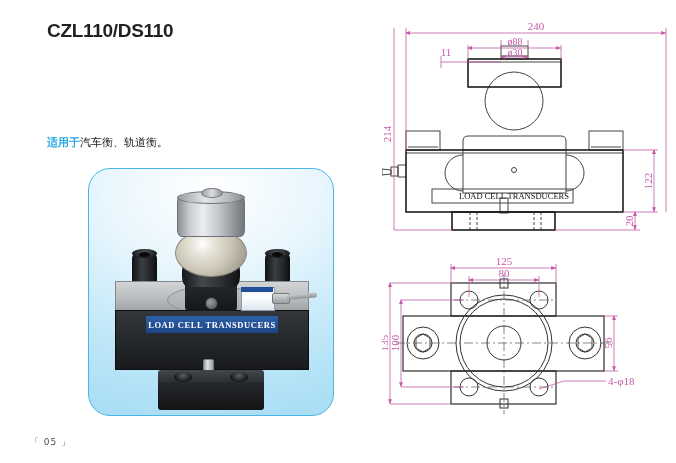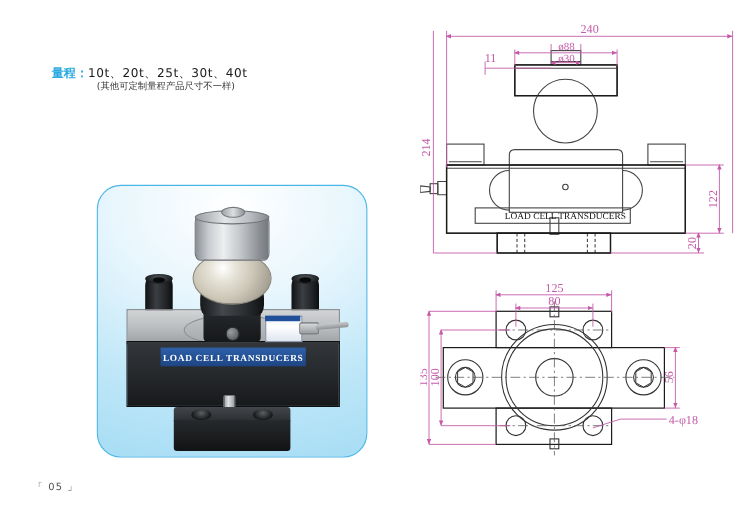--- a/index.html
+++ b/index.html
@@ -268,27 +268,27 @@
     left: 382px; top: 0;
     width: 294px; height: 463px;
   }
   #drawings svg { display: block; }
 </style>
 </head>
 <body>
 
 <div id="left-col">
 
-
-  <div class="spec-block" id="capacity-row">
-    <span class="lbl-cyan">量程：</span><span class="txt-dark" id="capacity-values">10t、20t、25t、30t、40t</span>
+  <div id="page-title">CZL110/DS110</div>
+
+
+
+  <div class="spec-block" id="application-row">
+    <span class="lbl-cyan">适用于</span><span class="txt-dark">汽车衡、轨道衡。</span>
   </div>
-  <div id="capacity-note">(其他可定制量程产品尺寸不一样)</div>
-
-
 
   <div id="photo-panel">
     <div class="lc" id="lc-btn-left"></div>
     <div class="lc" id="lc-btn-left-top"></div>
     <div class="lc" id="lc-btn-left-hole"></div>
     <div class="lc" id="lc-btn-right"></div>
     <div class="lc" id="lc-btn-right-top"></div>
     <div class="lc" id="lc-btn-right-hole"></div>
 
     <div class="lc" id="lc-body-top"></div>

